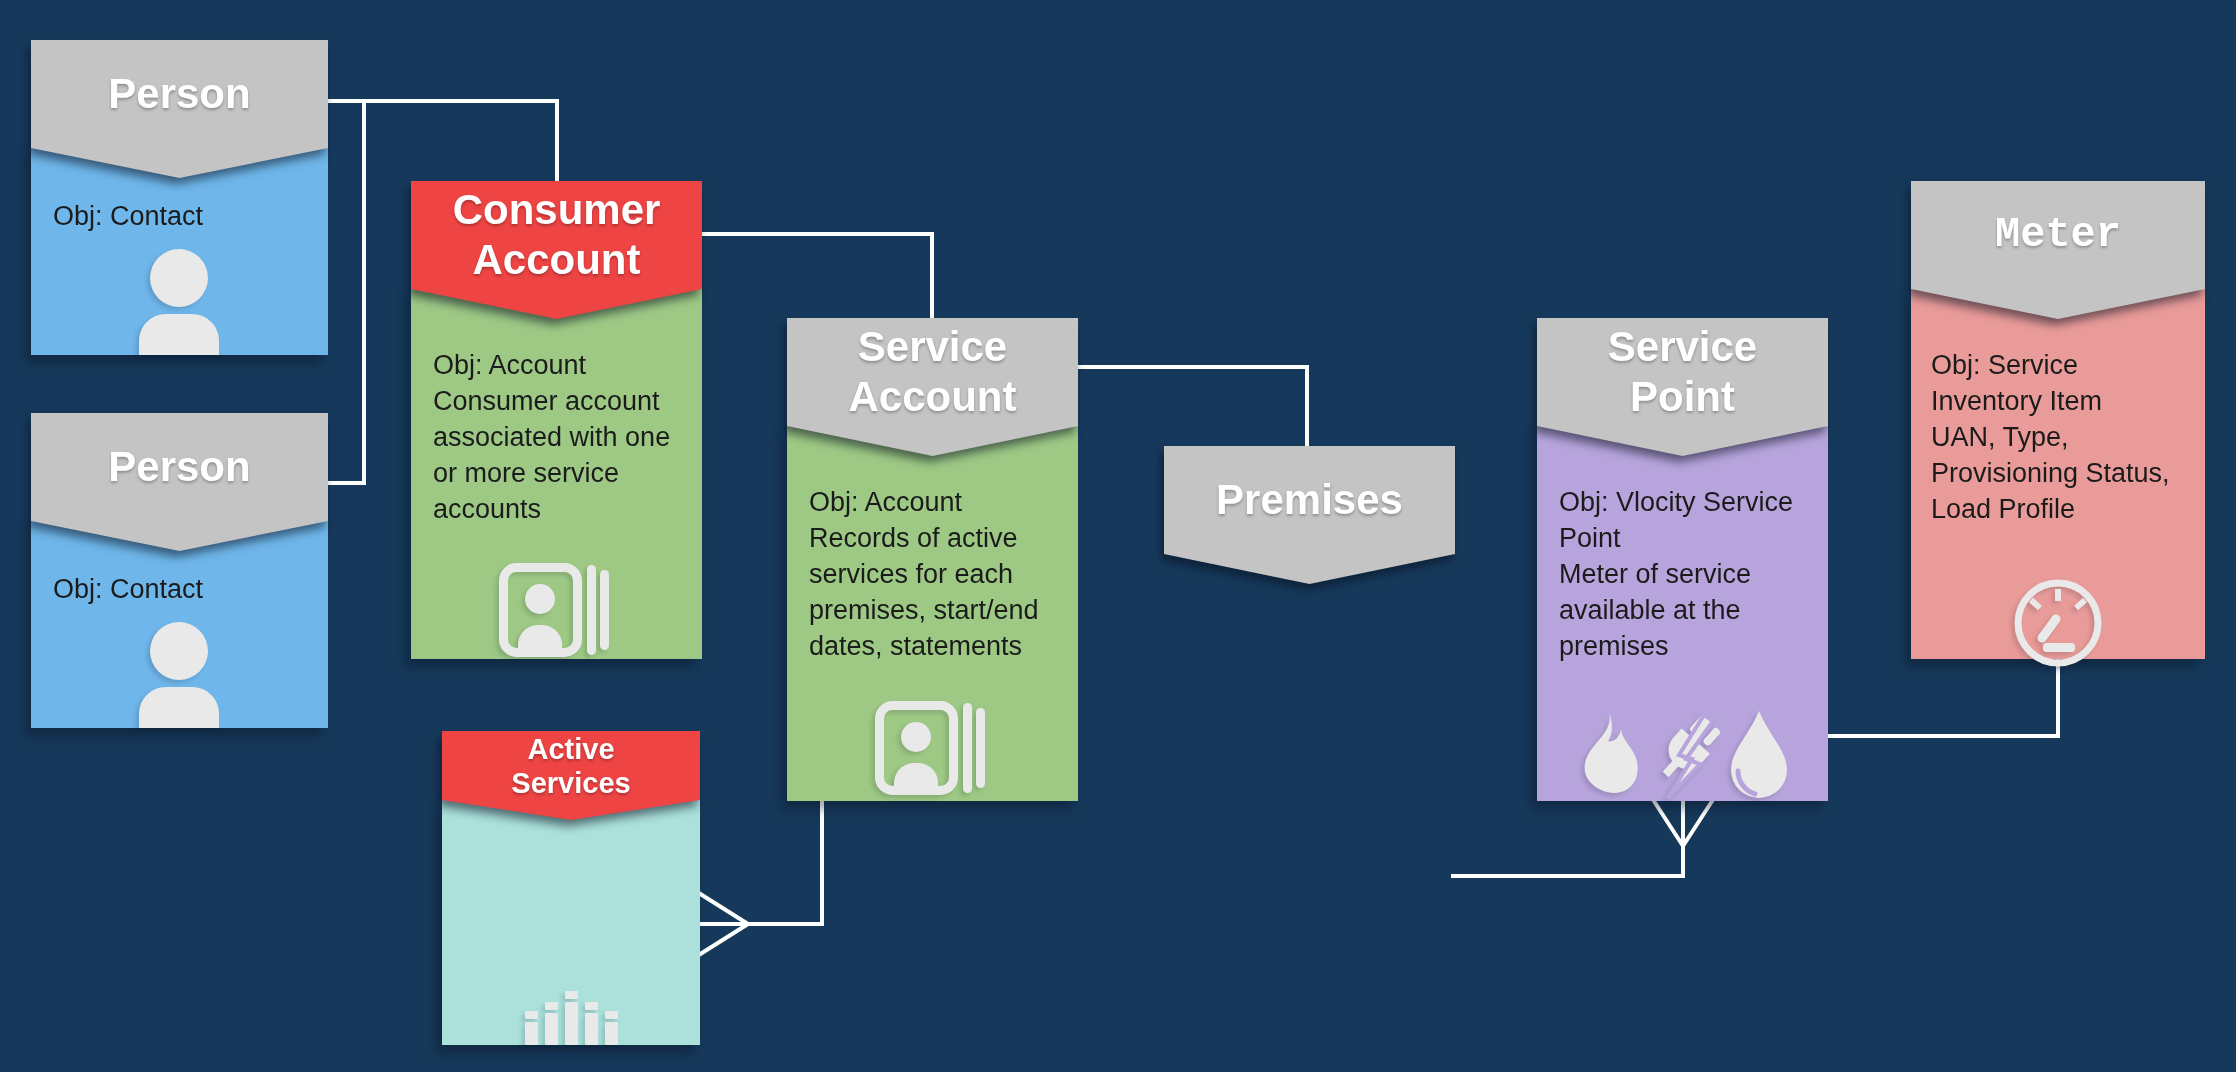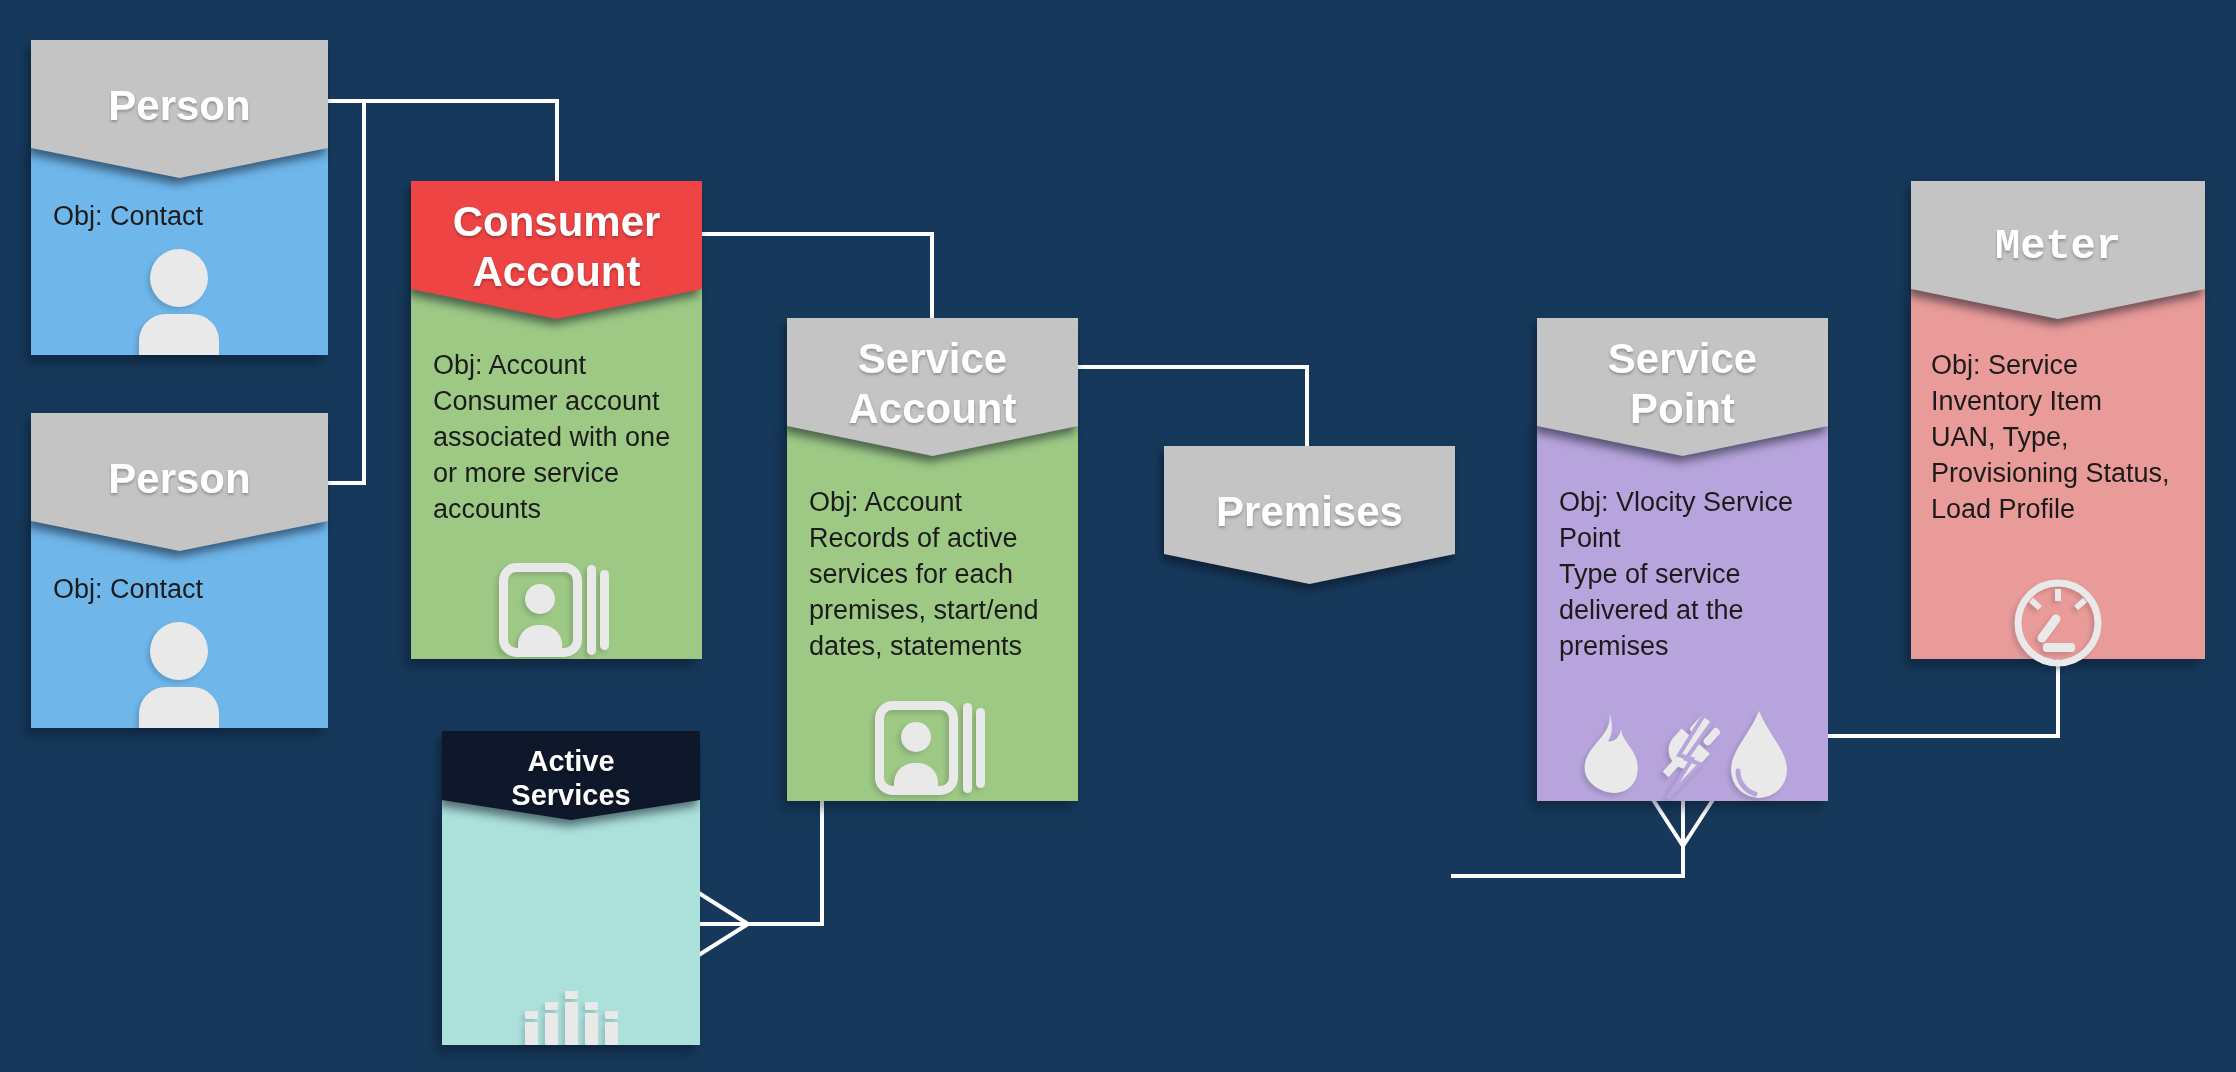--- a/index.html
+++ b/index.html
@@ -30,21 +30,20 @@
   }
   .hdr-wrap.sm { height:89px; }
   .hdr-wrap.sm .hdr { clip-path:polygon(0 0, 100% 0, 100% 69px, 50% 100%, 0 69px); }
   .hdr-title {
     position:absolute; top:0; left:0; right:0; height:108px;
     display:flex; align-items:center; justify-content:center;
     font-weight:bold; font-size:42px; line-height:50px;
     text-align:center; white-space:pre-line;
     color:var(--title-color);
     text-shadow:0 2px 3px rgba(0,0,0,.28);
-    margin-top:12px;
   }
   .sm .hdr-title { height:69px; font-size:29px; line-height:34px; }
   .card-text {
     position:absolute; left:22px; right:14px; top:58px;
     color:var(--text-color);
     font-size:27px; line-height:36px; white-space:pre-line;
   }
   .card-text.small { left:20px; right:12px; top:44px; font-size:21px; line-height:28px; }
   .person-text { top:50px; }
   .premises-text { right:8px; }
@@ -151,39 +150,39 @@
           <rect x="20" y="22" width="13" height="32" rx="1"></rect>
         <rect x="40" y="0" width="13" height="8" rx="1"></rect>  
           <rect x="40" y="11" width="13" height="43" rx="1"></rect>
         <rect x="60" y="11" width="13" height="8" rx="1"></rect> 
           <rect x="60" y="22" width="13" height="32" rx="1"></rect>
         <rect x="80" y="20" width="13" height="8" rx="1"></rect> 
           <rect x="80" y="31" width="13" height="23" rx="1"></rect>
       </svg>
     </div>
     <div class="hdr-wrap sm">
-      <div class="hdr" style="background: #0f172a;">
+      <div class="hdr" style="background: #ef4444;">
         <div class="hdr-title">Active
 Services</div>
       </div>
     </div>
   </div>
 
   <div class="card" style="left: 1164px; top: 446px; width: 291px; height: 481px; --card-color: #F0A979;">
     <div class="hdr-wrap">
       <div class="hdr" style="background: rgb(196, 196, 196);">
         <div class="hdr-title">Premises</div>
       </div>
     </div>
   </div>
 
   <div class="card" style="left: 1537px; top: 318px; width: 291px; height: 483px; --card-color: #B7A4DC;">
     <div class="card-body" style="top:108px;">
       <div class="card-text">Obj: Vlocity Service Point
-Type of service delivered at the premises</div>
+Meter of service available at the premises</div>
       <svg class="icon" style="left:36px; bottom:2px; width:216px; height:90px;" viewBox="0 0 216 90">
         <path d="M36,2 C40,16 30,26 21,37 C10,50 8,64 18,74 C26,82 38,86 48,83 C62,79 68,64 63,49 C59,38 50,32 48,21 C46,29 40,34 35,32 C41,23 39,12 36,2 Z"></path>
         <g>
           <g transform="translate(84,4) rotate(42 28 40)">
             <rect x="15" y="0" width="8" height="20" rx="3.5"></rect>
             <rect x="33" y="0" width="8" height="20" rx="3.5"></rect>
             <path d="M9,24 h38 v12 c0,11 -8.5,19 -19,19 s-19,-8 -19,-19 z"></path>
             <rect x="24" y="53" width="8" height="16"></rect>
           </g>
           <polygon points="131,6 106,46 119,50 94,90 127,55 113,50 140,12" stroke="var(--card-color)" stroke-width="4"></polygon>

